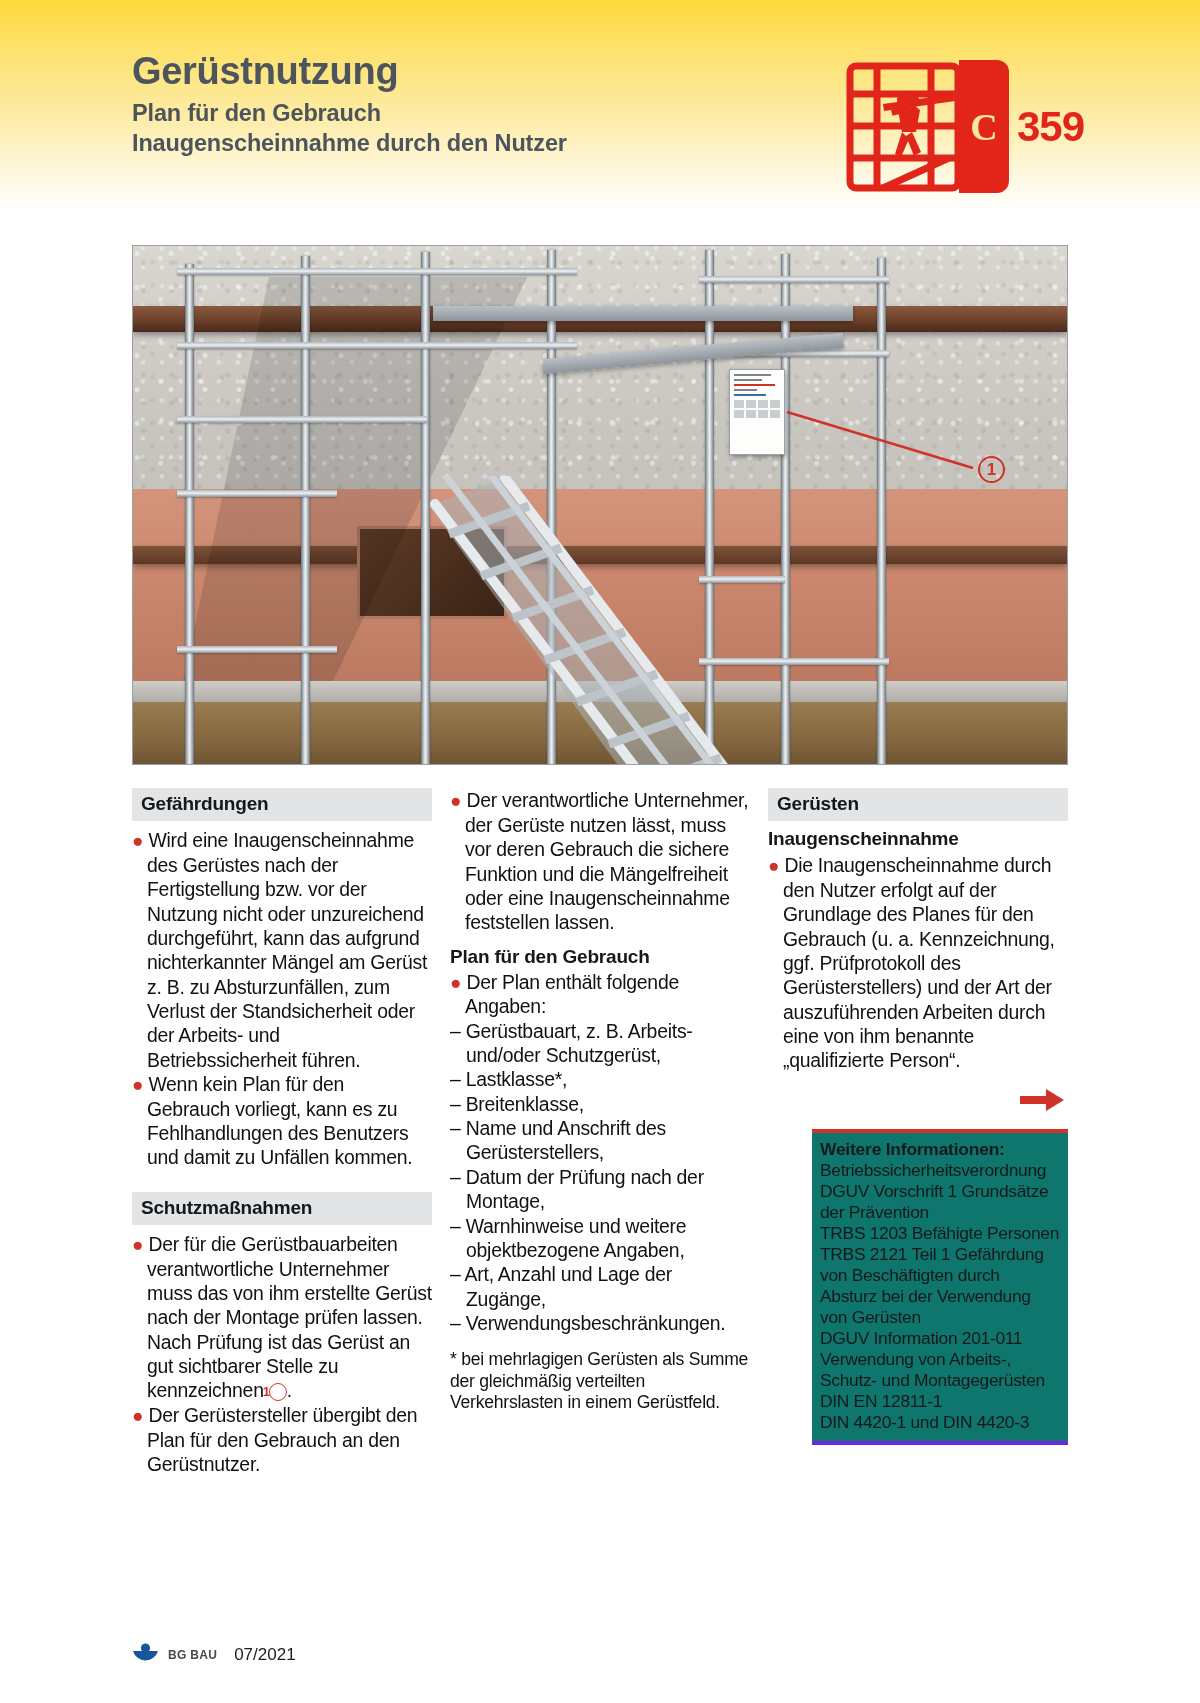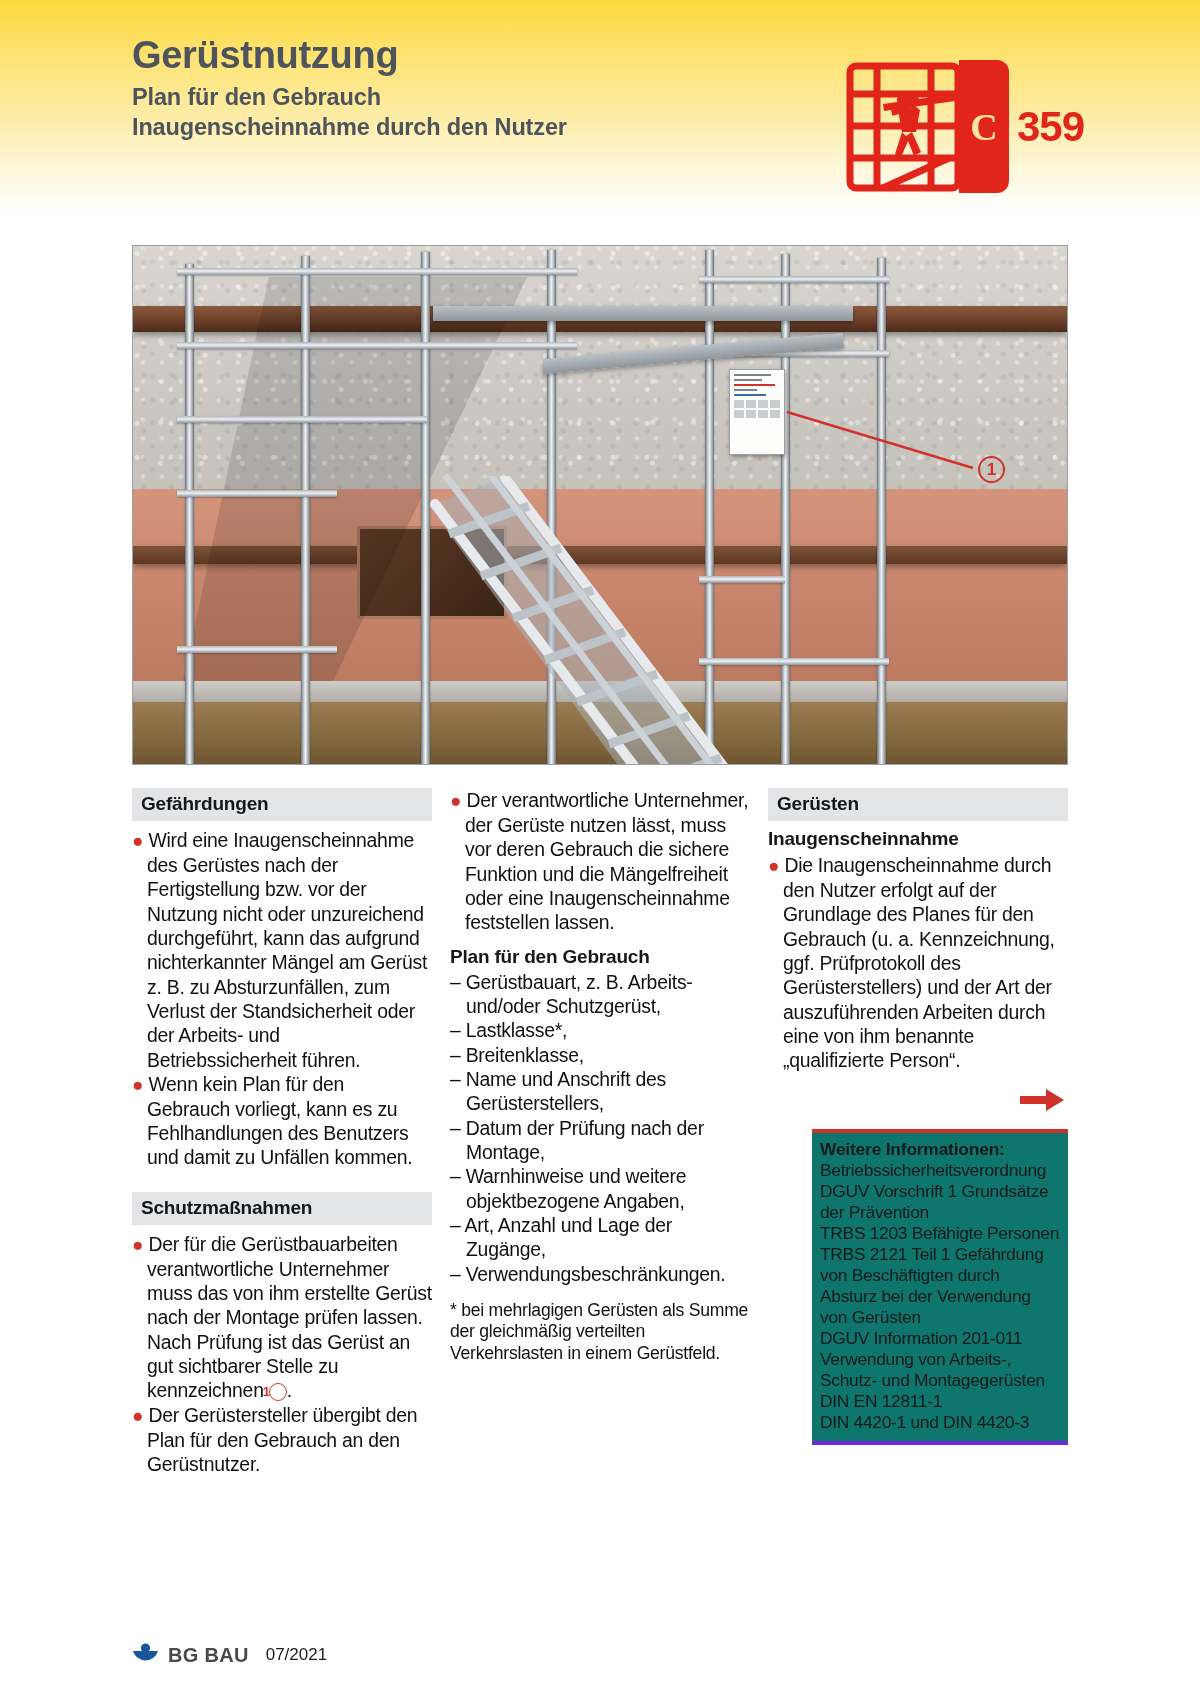--- a/index.html
+++ b/index.html
@@ -14,21 +14,21 @@
   }
 
   
   .header {
     position:relative;
     height:212px;
     background:linear-gradient(to bottom,#fcd93a 0%,#fde16a 22%,#fdeca6 55%,#fef8df 82%,#ffffff 100%);
   }
   .header-inner {
     position:absolute;
-    left:132px; top:36px;
+    left:132px; top:52px;
     width:700px;
   }
   .title {
     font-size:38px;
     font-weight:bold;
     color:#4d545c;
     letter-spacing:-0.3px;
     line-height:1.05;
     margin:0 0 6px 0;
   }
@@ -214,21 +214,21 @@
     font-size:17.4px; line-height:1.21; color:#15181b;
     letter-spacing:-0.3px;
   }
 
   
   .footer {
     position:absolute; left:132px; top:1643px;
     display:flex; align-items:center; gap:9px;
   }
   .bgbau-mark { width:27px; height:24px; }
-  .bgbau-text { font-size:20px; font-weight:bold; color:#4a4a4a; letter-spacing:.3px; }
+  .bgbau-text { font-size:12px; font-weight:bold; color:#4a4a4a; letter-spacing:.3px; }
   .footer-date { font-size:17px; color:#1d1d1d; margin-left:8px; }
 </style>
 </head>
 <body>
 
 <div class="header">
   <div class="header-inner">
     <div class="title">Gerüstnutzung</div>
     <div class="subtitle">
       <div>Plan für den Gebrauch</div>
@@ -371,20 +371,24 @@
   </div>
 
   <div class="col-mid">
     <p class="b">
       <span class="bullet">●</span>
       <span>Der verantwortliche Unternehmer, der Gerüste nutzen lässt, muss vor deren Gebrauch die sichere Funktion und die Mängelfreiheit oder eine Inaugenscheinnahme feststellen lassen.</span>
     </p>
 
     <div class="sub-head black" style="margin-top:11px;">Plan für den Gebrauch</div>
 
+    <p class="b">
+      <span class="bullet">●</span>
+      <span>Der Plan enthält folgende Angaben:</span>
+    </p>
 
     <p class="dash">– <span>Gerüstbauart, z. B. Arbeits- und/oder Schutzgerüst,</span></p>
     <p class="dash">– <span>Lastklasse*,</span></p>
     <p class="dash">– <span>Breitenklasse,</span></p>
     <p class="dash">– <span>Name und Anschrift des Gerüsterstellers,</span></p>
     <p class="dash">– <span>Datum der Prüfung nach der Montage,</span></p>
     <p class="dash">– <span>Warnhinweise und weitere objektbezogene Angaben,</span></p>
     <p class="dash">– <span>Art, Anzahl und Lage der Zugänge,</span></p>
     <p class="dash">– <span>Verwendungsbeschränkungen.</span></p>
 

